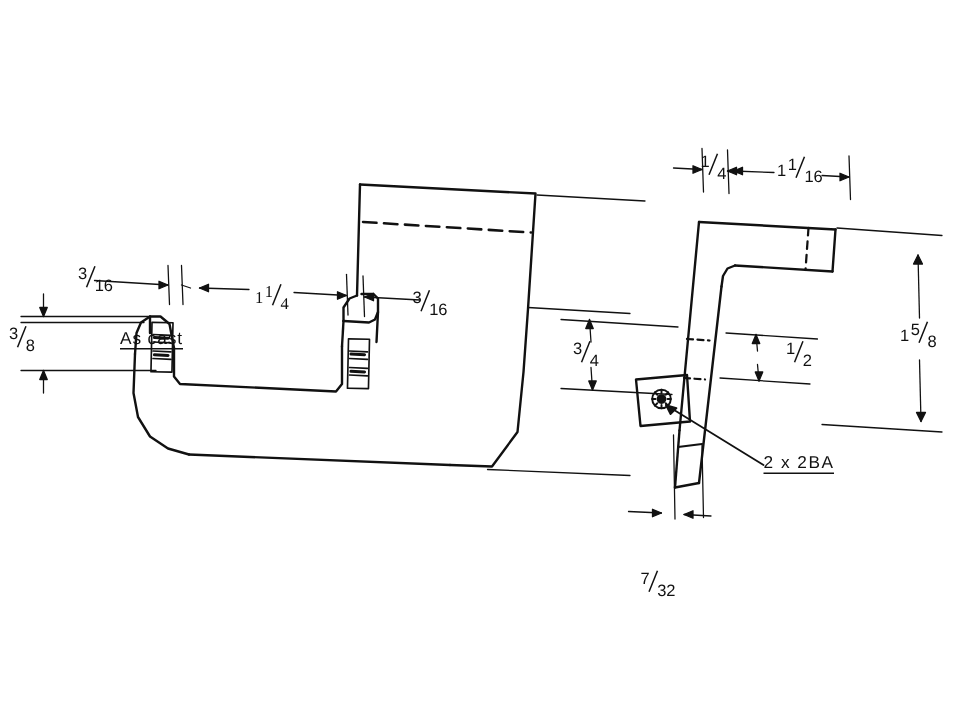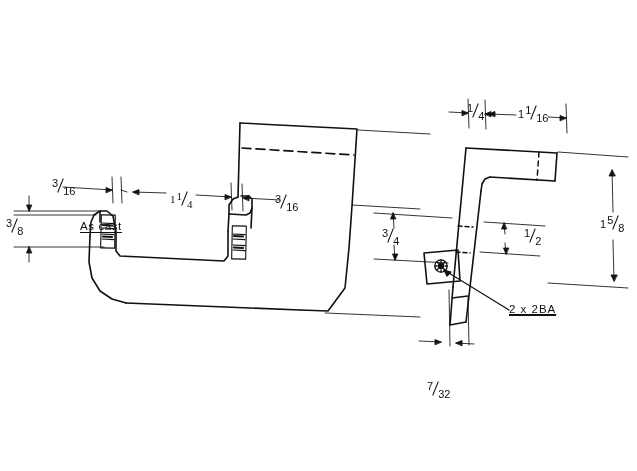--- a/index.html
+++ b/index.html
@@ -329,15 +329,15 @@
       <span class="num">1</span><span class="bar"></span><span class="den">2</span>
     </span>
   </div>
 
   <div class="dim-label" style="left:427px; top:342px;margin-top:37px;">
     <span class="frac">
       <span class="num">7</span><span class="bar"></span><span class="den">32</span>
     </span>
   </div>
 
-  <div class="dim-label plain-text" style="left:509px; top:303px;text-decoration:underline;">2 x 2BA</div>
+  <div class="dim-label plain-text" style="left:509px; top:303px;">2 x 2BA</div>
 
 </div>
 
 </body></html>

